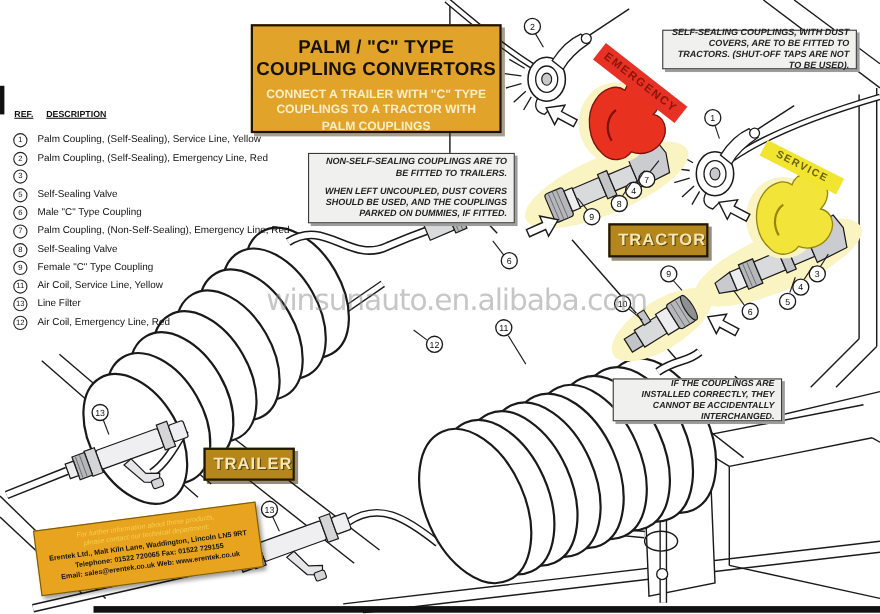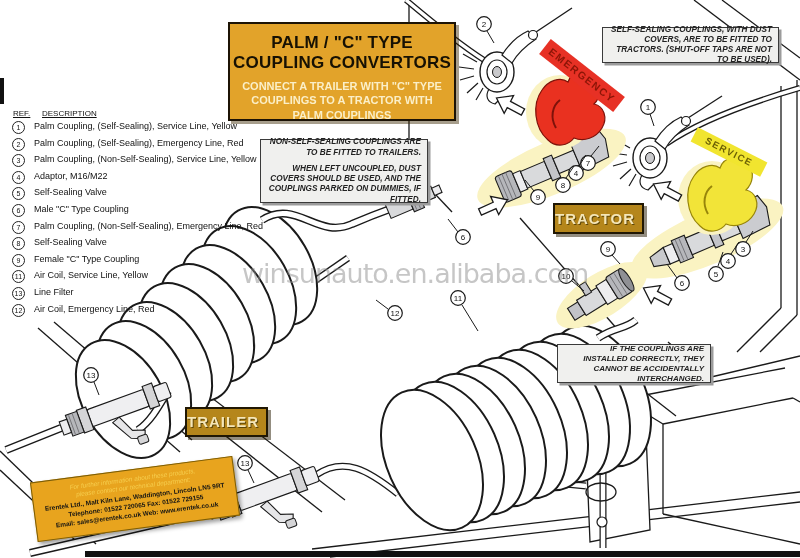--- a/index.html
+++ b/index.html
@@ -13,39 +13,39 @@
   .co line{stroke:#1a1a1a;stroke-width:1}
   .co circle{fill:#fff;stroke:#1a1a1a;stroke-width:1.2}
   .co text{font-family:"Liberation Sans",sans-serif;font-size:8px;text-anchor:middle;fill:#111}
   
   .title-box{position:absolute;left:228px;top:22px;width:228px;height:99px;z-index:3;
     background:#E2A32A;border:2px solid #1c1305;box-shadow:3px 3px 0 rgba(60,40,0,.45);
     box-sizing:border-box;text-align:center;padding-top:9px}
   .title-main{font-size:17px;font-weight:bold;color:#171103;line-height:1.18;letter-spacing:.2px}
   .title-sub{margin-top:6px;font-size:11px;font-weight:bold;color:#FBEFC8;line-height:1.3;padding:0 12px}
   
-  .plheader{position:absolute;top:109px;z-index:3;font-size:8px;font-weight:normal;
+  .plheader{position:absolute;top:99px;z-index:3;font-size:8px;font-weight:bold;
     text-decoration:underline;color:#111}
   #plist{position:absolute;left:12px;top:121px;width:266px;z-index:3}
   .prow{height:16.6px;display:flex;}
   .pbadge{width:13px;height:13px;border:1px solid #222;border-radius:50%;font-size:7px;
     line-height:11px;text-align:center;margin-right:9px;flex:none;box-sizing:border-box;color:#111}
   .pdesc{font-size:9px;color:#111;white-space:nowrap}
   
   .note{position:absolute;background:#F0F0EE;border:1.2px solid #3a3a3a;box-shadow:2.5px 2.5px 0 #9c9c9c;
     z-index:3;font-size:8.2px;font-style:italic;font-weight:bold;text-align:right;color:#222;
     line-height:1.25;box-sizing:border-box;display:flex;flex-direction:column;justify-content:center;
     padding:3px 6px}
-  #note-trailer{left:260px;top:139px;width:168px;height:64px}
+  #note-trailer{left:280px;top:139px;width:188px;height:64px}
   #note-tractor{left:602px;top:27px;width:177px;height:36px}
   #note-install{left:557px;top:344px;width:154px;height:39px;font-size:8px}
   #note-trailer .gap{margin-top:6px}
   
   .plate{position:absolute;background:#B5861B;border:2px solid #201703;z-index:3;
-    box-shadow:3px 3px 0 rgba(40,28,2,.5);color:#F5E6B8;font-weight:bold;text-align:left;
+    box-shadow:3px 3px 0 rgba(40,28,2,.5);color:#F5E6B8;font-weight:bold;text-align:right;
     box-sizing:border-box;text-shadow:1px 1px 0 #5e4708;letter-spacing:1px}
   #lbl-tractor{left:553px;top:203px;width:91px;height:31px;font-size:15px;line-height:27px}
   #lbl-trailer{left:185px;top:407px;width:83px;height:30px;font-size:15px;line-height:26px}
   
   .banner{position:absolute;z-index:3;text-align:center;font-weight:bold;box-sizing:border-box}
   #bn-emergency{left:535px;top:66px;width:94px;height:19px;background:#E73125;color:#8C1507;
     font-size:10.5px;line-height:19px;letter-spacing:1.5px;transform:rotate(38deg)}
   #bn-service{left:690px;top:144px;width:78px;height:16px;background:#F1E52F;color:#6C6005;
     font-size:9.5px;line-height:16px;letter-spacing:1.5px;transform:rotate(27deg)}
   
@@ -352,25 +352,20 @@
   <div class="prow">
         <span class="pbadge">1</span>
         <span class="pdesc">Palm Coupling, (Self-Sealing), Service Line, Yellow</span>
       </div>
   <div class="prow">
         <span class="pbadge">2</span>
         <span class="pdesc">Palm Coupling, (Self-Sealing), Emergency Line, Red</span>
       </div>
   <div class="prow">
         <span class="pbadge">3</span>
-        <span class="pdesc">Palm Coupling, (Non-Self-Sealing), Service Line, Yellow</span>
-      </div>
-  <div class="prow">
-        <span class="pbadge">4</span>
-        <span class="pdesc">Adaptor, M16/M22</span>
       </div>
   <div class="prow">
         <span class="pbadge">5</span>
         <span class="pdesc">Self-Sealing Valve</span>
       </div>
   <div class="prow">
         <span class="pbadge">6</span>
         <span class="pdesc">Male "C" Type Coupling</span>
       </div>
   <div class="prow">

